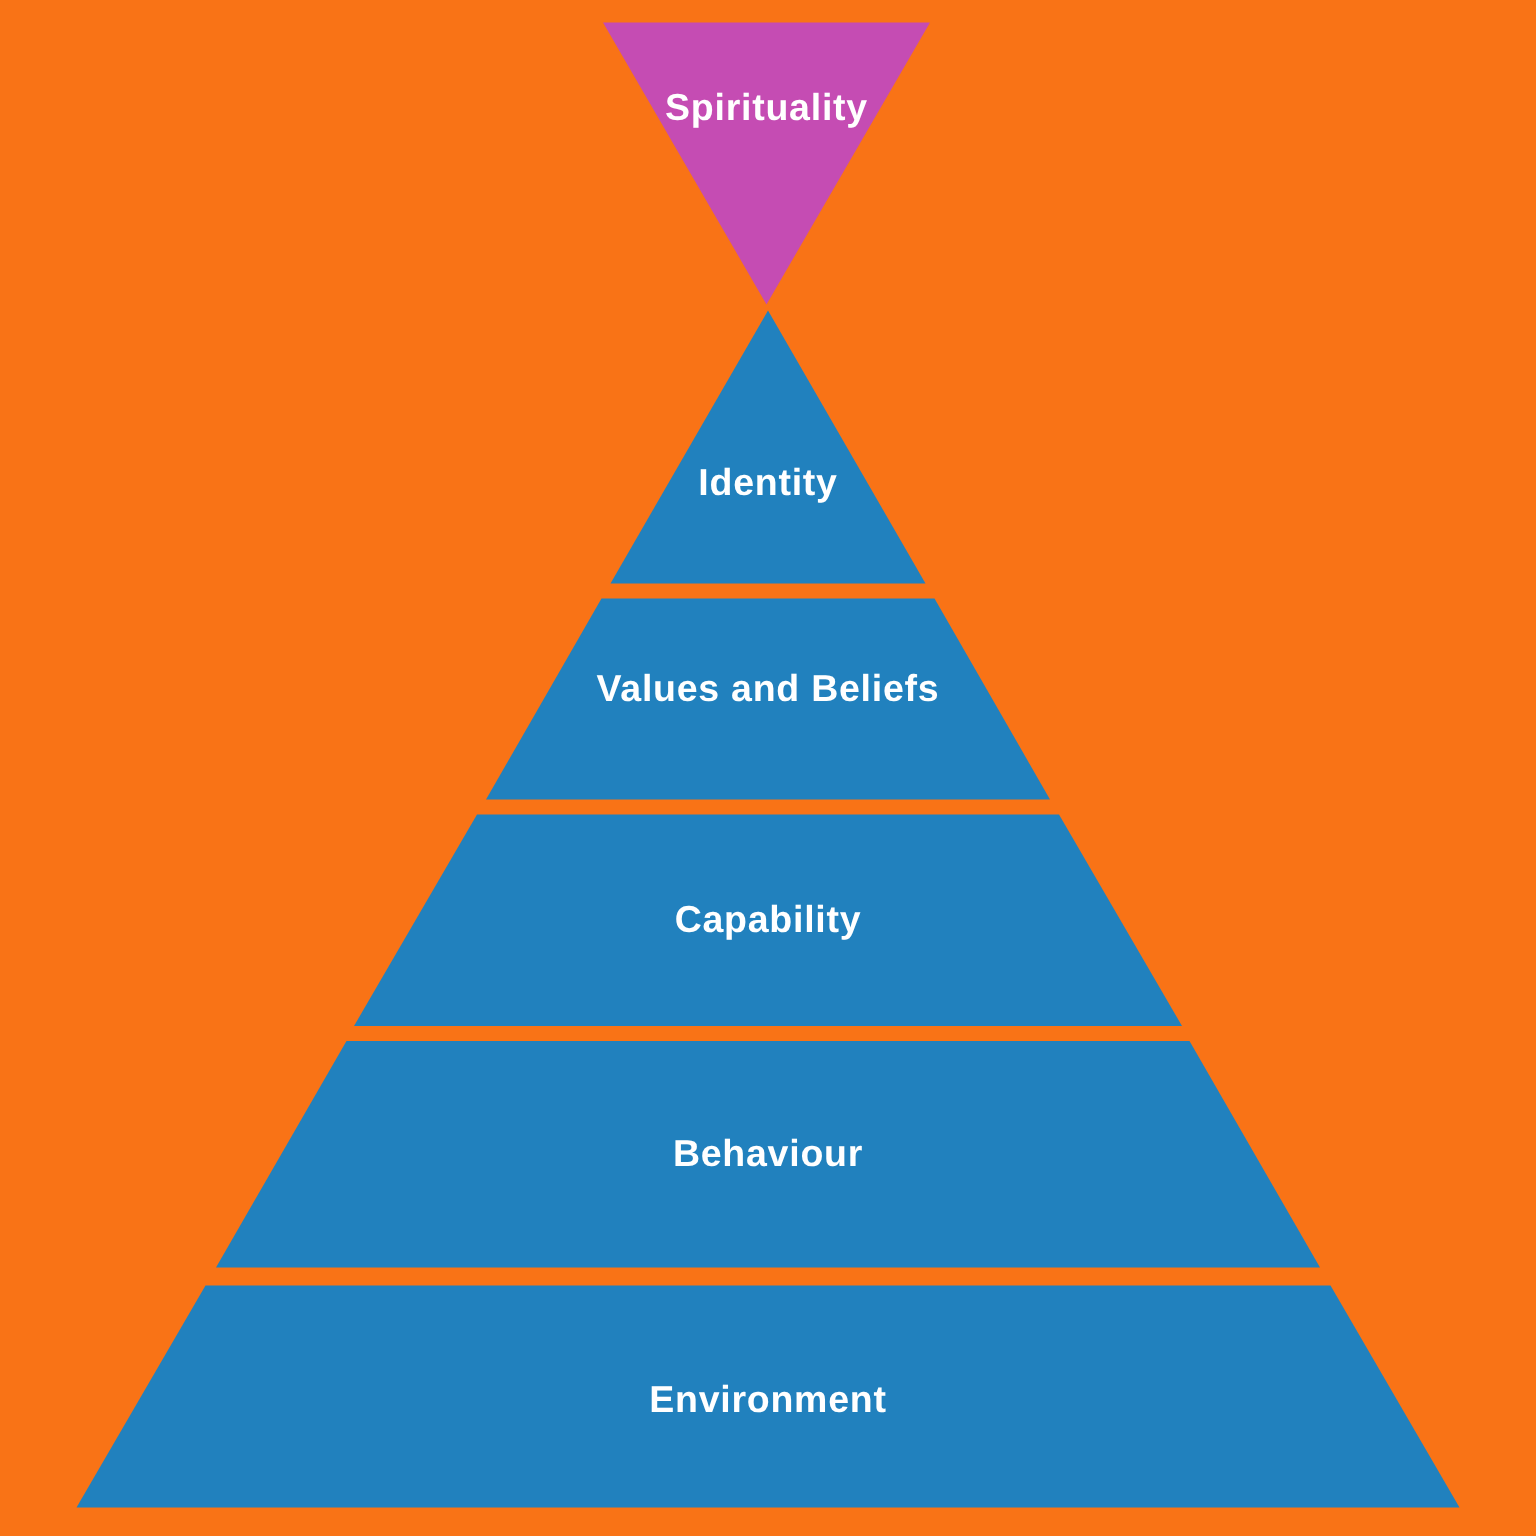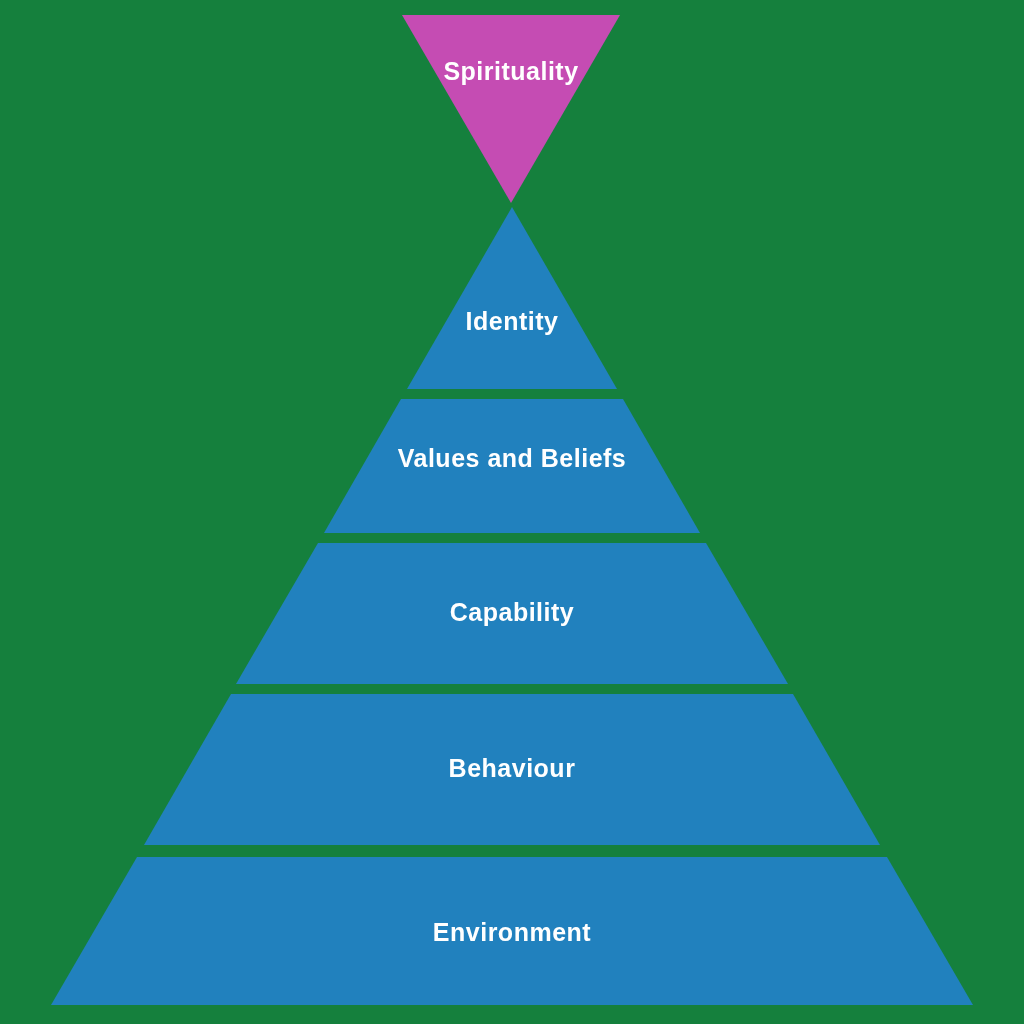--- a/index.html
+++ b/index.html
@@ -8,21 +8,21 @@
     background: #ffffff;
     width: 1024px;
     height: 1024px;
     overflow: hidden;
     font-family: "Liberation Sans", sans-serif;
   }
   .canvas {
     position: relative;
     width: 1024px;
     height: 1024px;
-    background: #15803d;
+    background: #f97316;
   }
   svg text {
     font-family: "Liberation Sans", "DejaVu Sans", sans-serif;
     font-weight: 700;
     font-size: 25px;
     letter-spacing: 0.5px;
     text-anchor: middle;
   }
 </style>
 </head>

